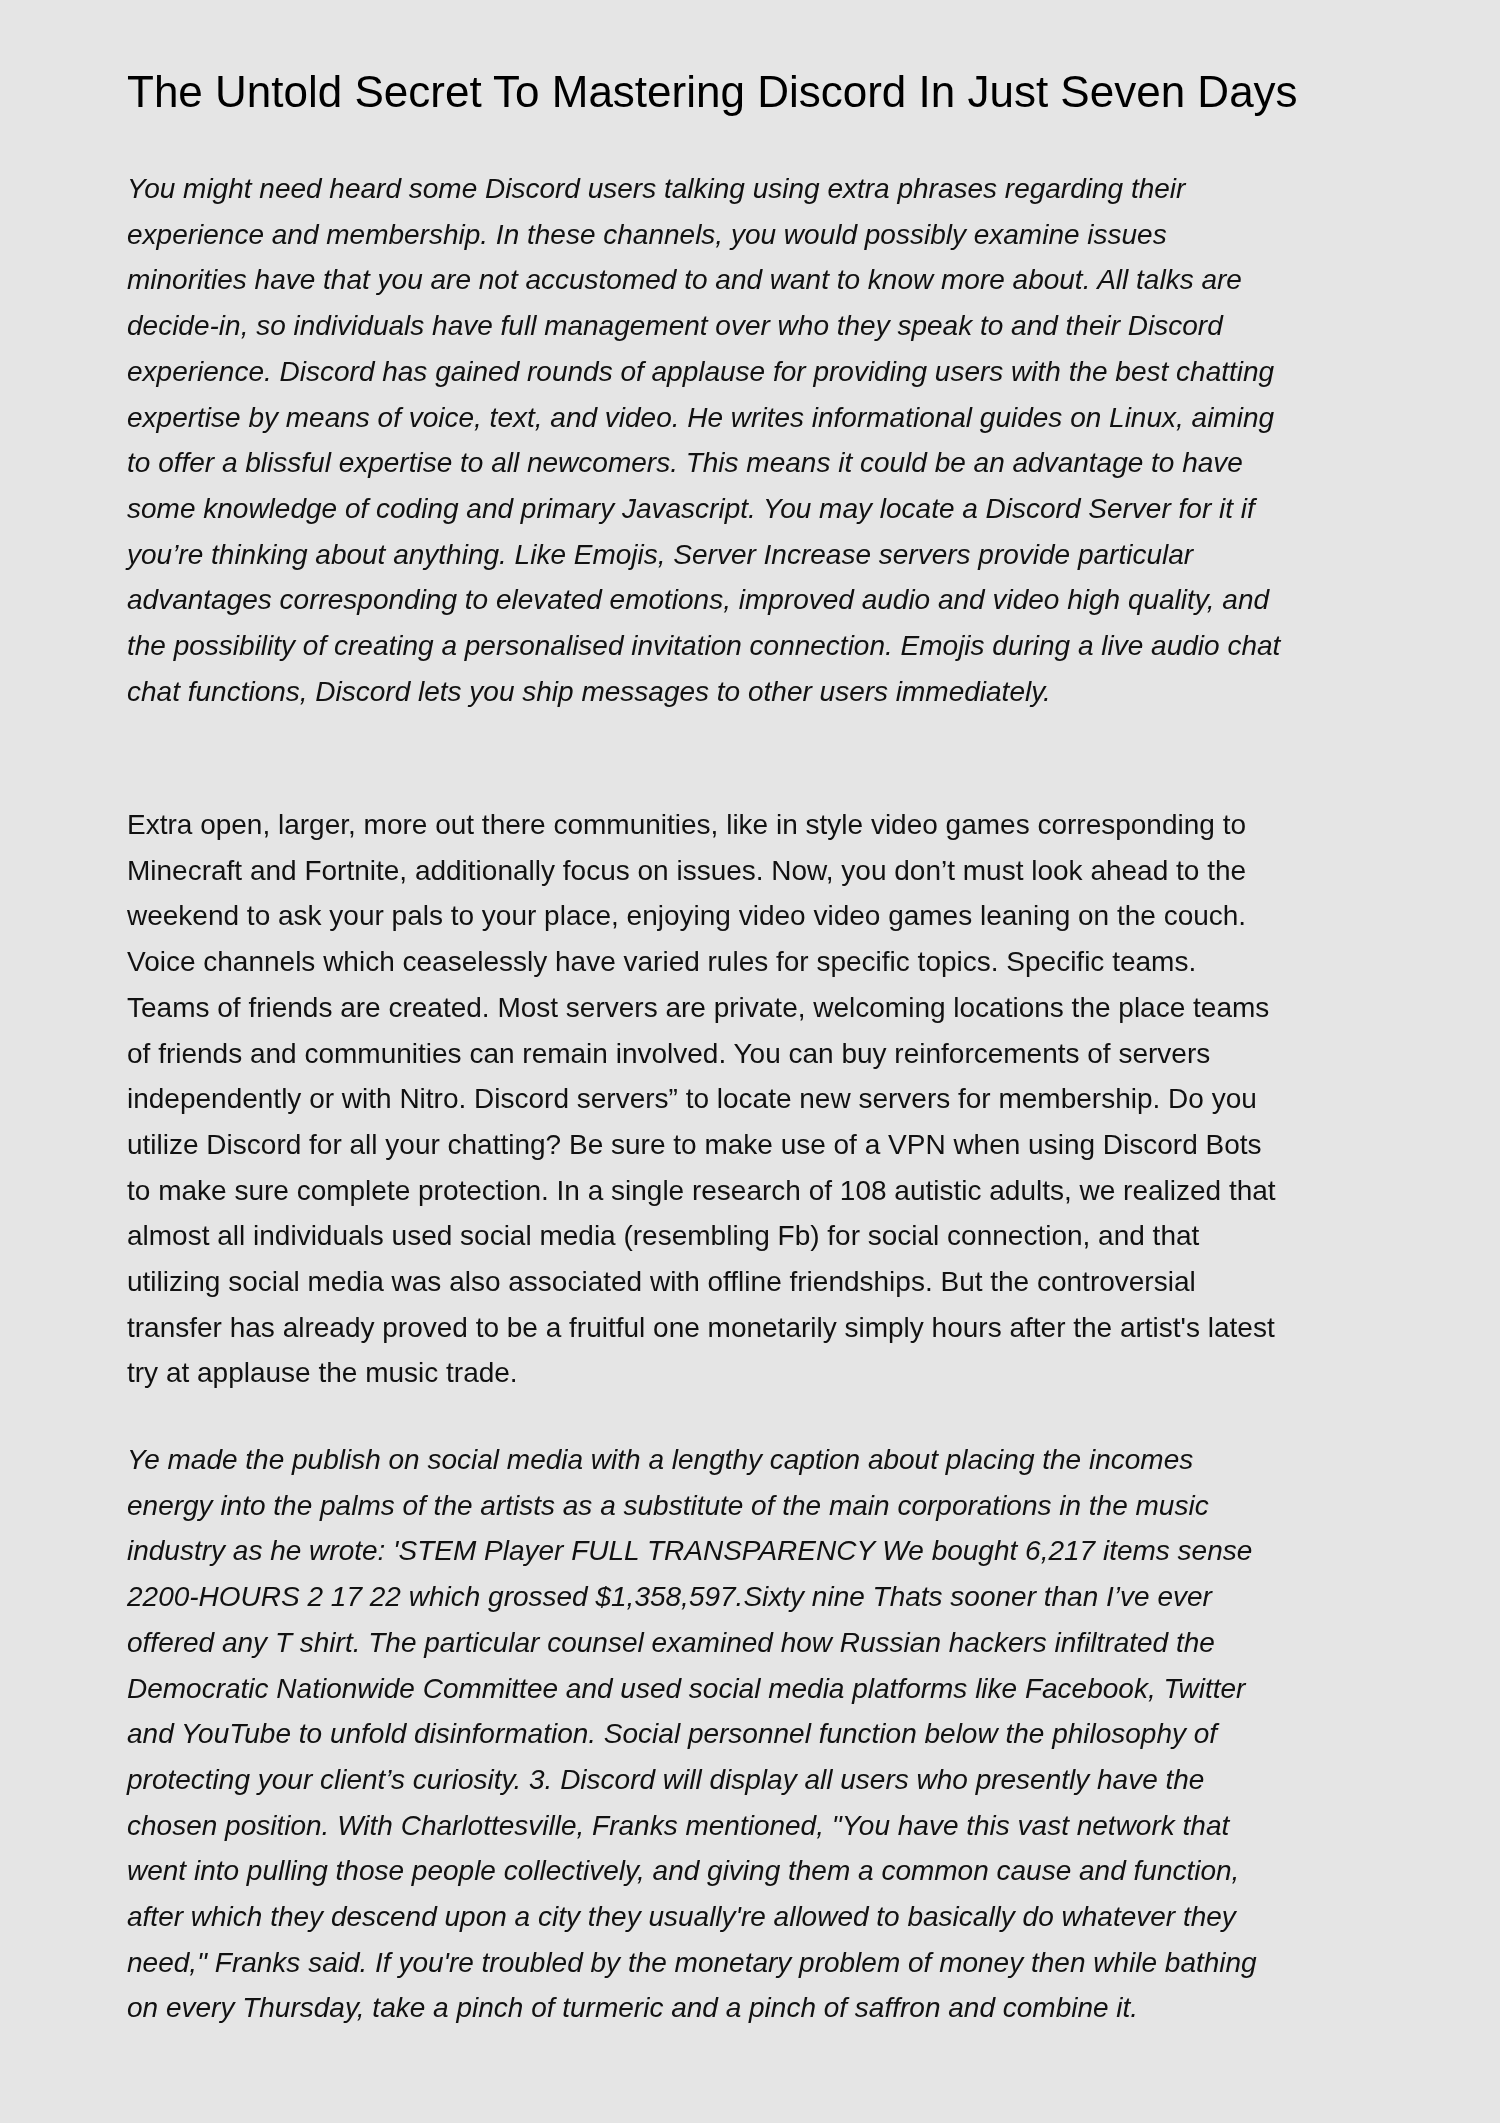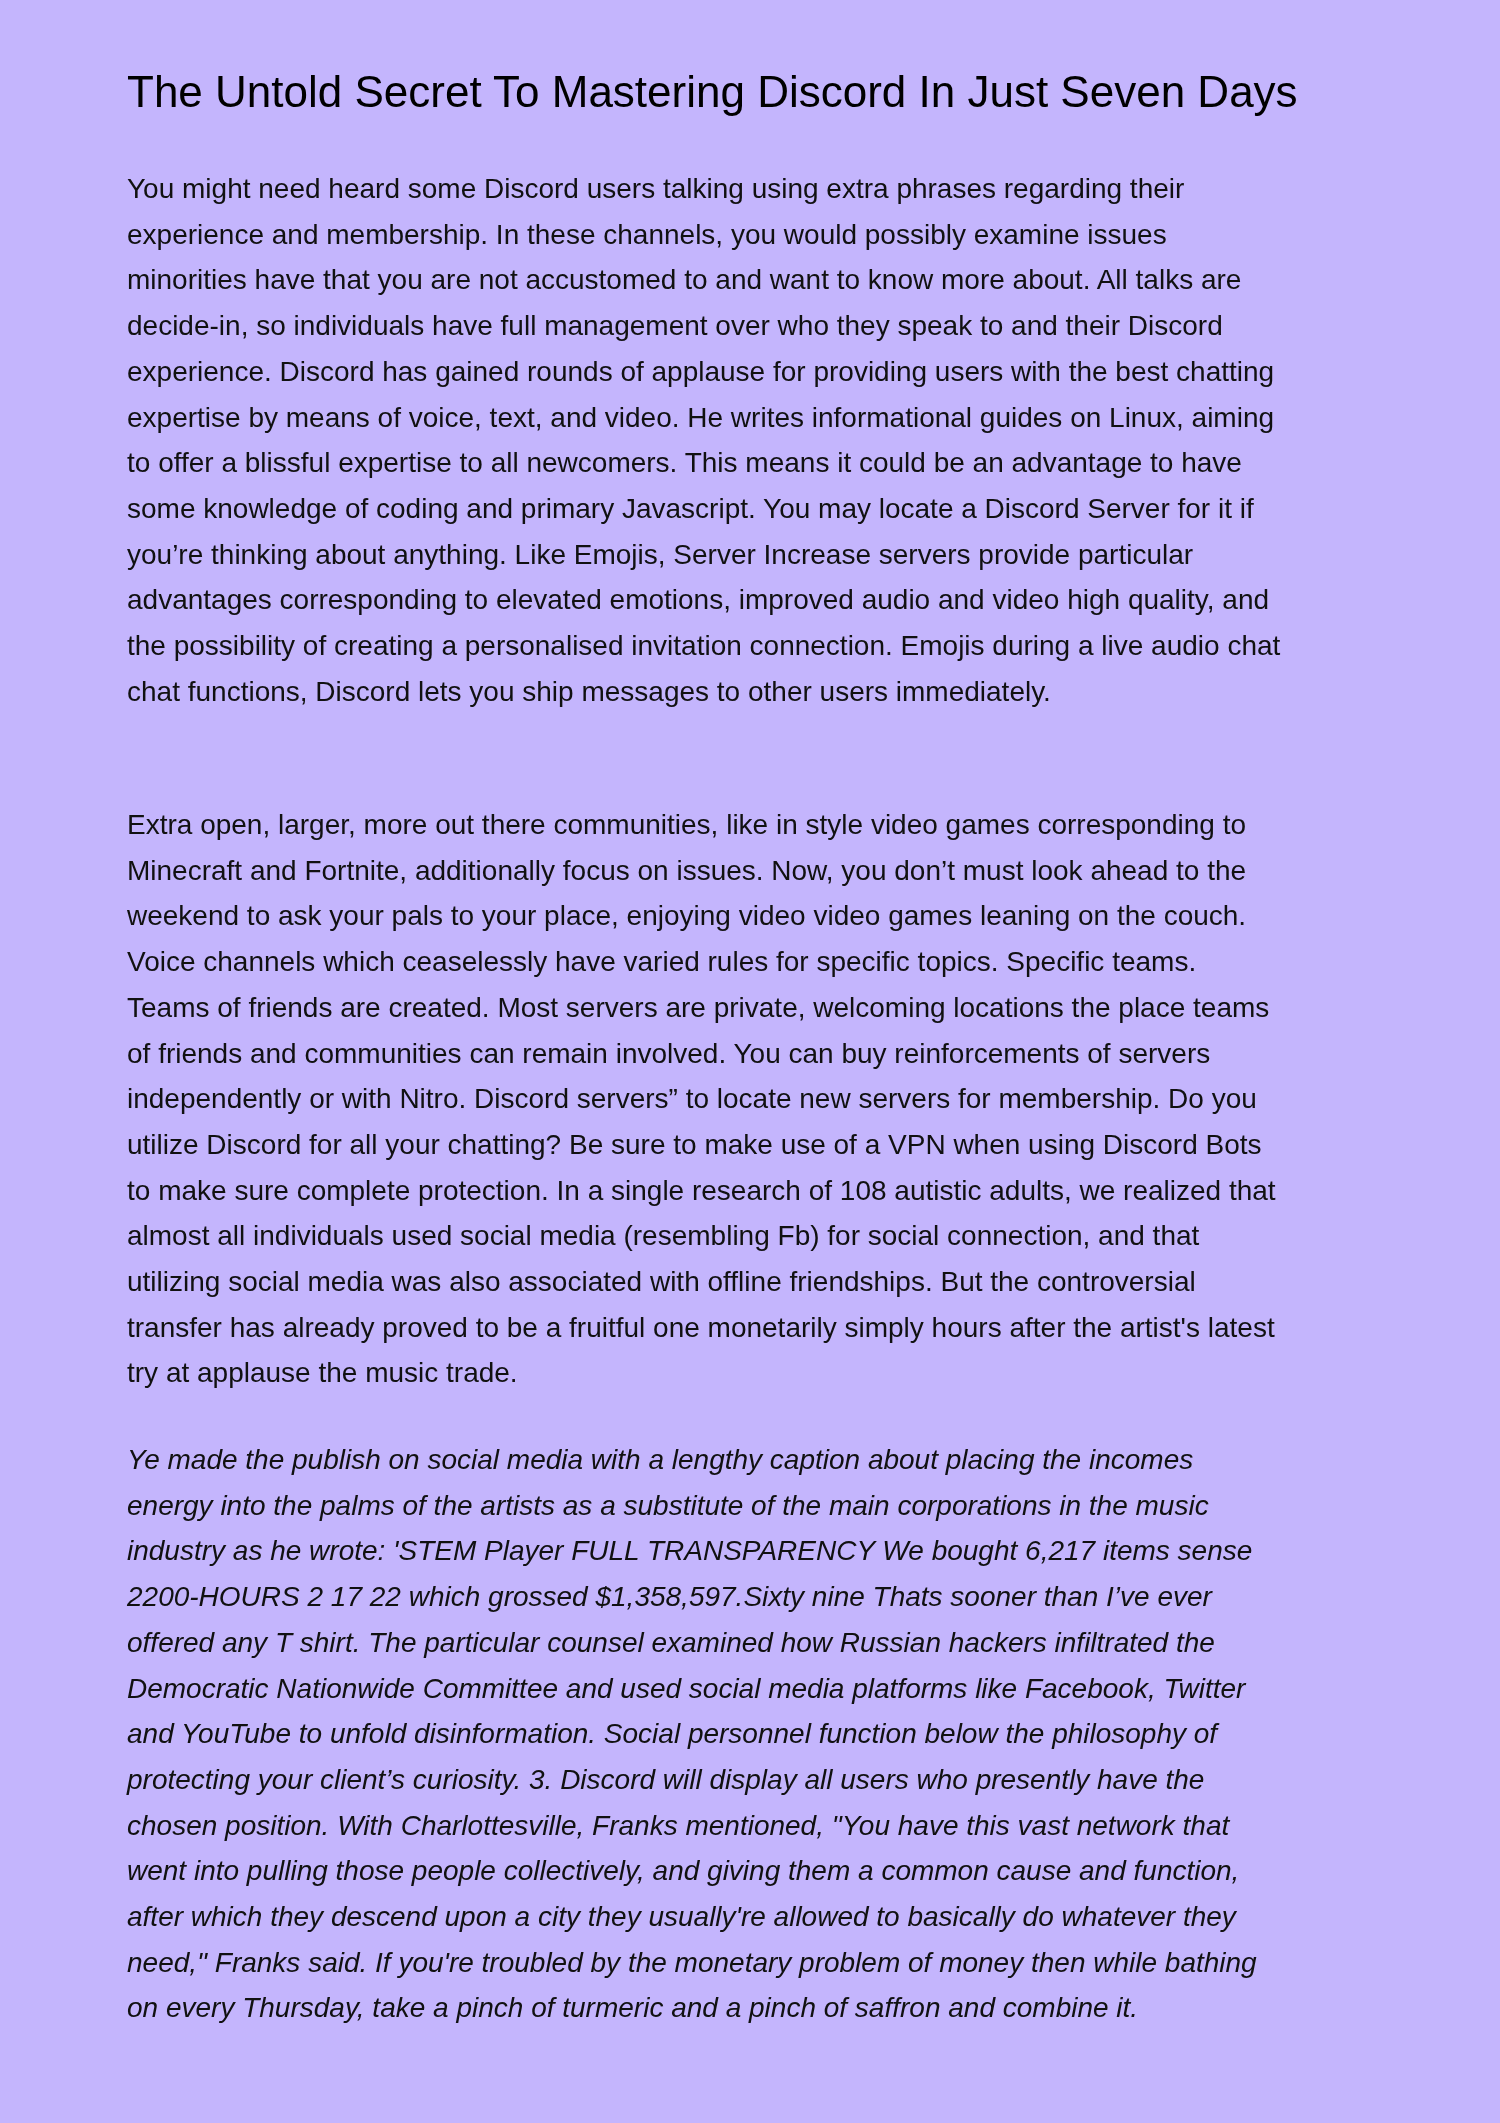--- a/index.html
+++ b/index.html
@@ -1,28 +1,28 @@
 <!DOCTYPE html>
 <html><head>
 <meta charset="utf-8">
 <style>
   html, body { margin: 0; padding: 0; background: #ffffff; }
   body { width: 1500px; height: 2123px; position: relative; overflow: hidden; }
-  .page { position: absolute; left: 0; top: 0; width: 1500px; height: 2123px; background: #c4b5fd; }
+  .page { position: absolute; left: 0; top: 0; width: 1500px; height: 2123px; background: #e5e5e5; }
   .title {
     position: absolute; left: 127px; top: 62px; margin: 0;
     font-family: "Liberation Sans", sans-serif; font-weight: normal;
     font-size: 44px; line-height: 60px; color: #000000; white-space: nowrap;
   }
   .para { position: absolute; left: 127px; margin: 0; }
   .line {
     display: block; font-family: "Liberation Sans", sans-serif;
     font-size: 28px; line-height: 45.7px; color: #111111; white-space: nowrap;
   }
-  #p1 { top: 166px; }
+  #p1 { top: 166px; font-style: italic; }
   #p2 { top: 802px; }
   #p3 { top: 1437px; font-style: italic; }
 </style>
 </head>
 <body>
 
 <div class="page">
   <h1 class="title">The Untold Secret To Mastering Discord In Just Seven Days</h1>
 
   <div class="para" id="p1">

